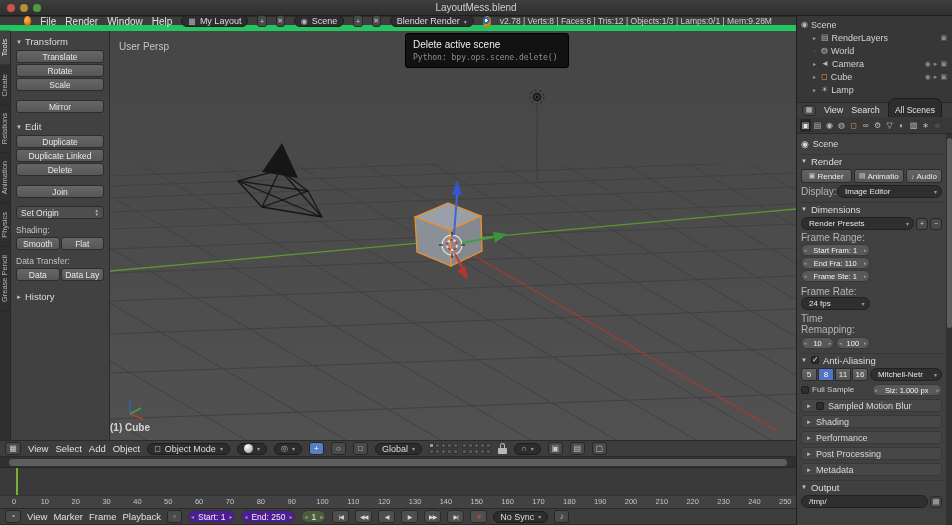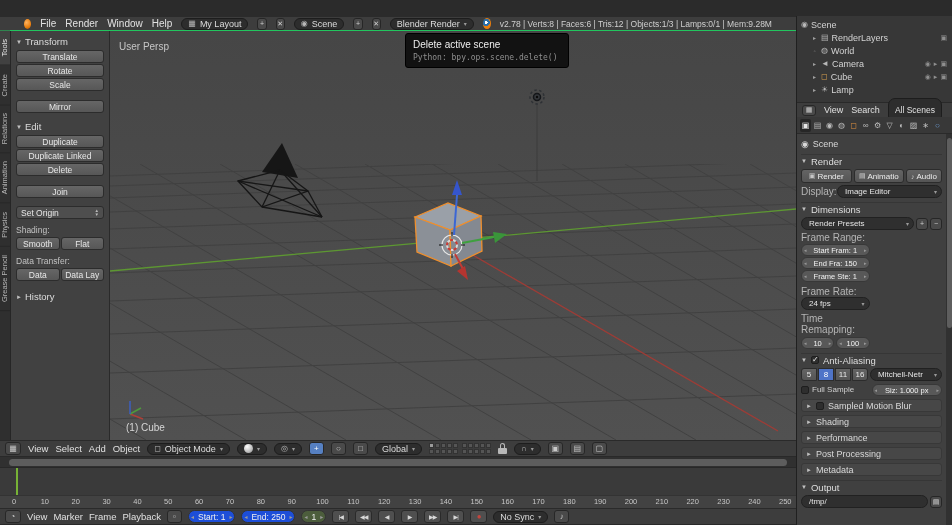--- a/index.html
+++ b/index.html
@@ -7,21 +7,21 @@
 #app{position:relative;width:952px;height:525px;font-family:"Liberation Sans",sans-serif;color:#d8d8d8;font-size:11px;overflow:hidden;background:#2b2b2b;}
 
 
 .titlebar{position:absolute;left:0;top:0;width:952px;height:16px;background:linear-gradient(#3e3e3e,#2f2f2f);border-bottom:1px solid #1d1d1d;}
 .traffic{position:absolute;left:7px;top:4px;display:flex;gap:5px;}
 .traffic span{width:8px;height:8px;border-radius:50%;display:block;}
 .t-red{background:#cf5249;}.t-yellow{background:#b98e33;}.t-green{background:#4f9a43;}
 .title-text{position:absolute;left:0;right:0;top:2px;text-align:center;font-size:10px;color:#cfcfcf;}
 
 
-.infobar{position:absolute;left:0;top:17px;width:796px;height:14px;background:#3d3d3d;border-bottom:1px solid #22c55e;display:flex;align-items:center;gap:9px;padding:0 24px;font-size:10px;}
+.infobar{position:absolute;left:0;top:17px;width:796px;height:14px;background:#3d3d3d;border-bottom:6px solid #22c55e;display:flex;align-items:center;gap:9px;padding:0 24px;font-size:10px;}
 .ib-menu{color:#e2e2e2;cursor:default;}
 .app-icon{width:10px;height:10px;border-radius:50%;background:radial-gradient(circle at 35% 35%,#ffb25e,#e87d0d 60%,#9c5407);display:inline-block;}
 .pill{background:#2d2d2d;border:1px solid #1d1d1d;border-radius:8px;height:12px;display:inline-flex;align-items:center;gap:4px;padding:0 6px;color:#dcdcdc;font-size:9px;white-space:nowrap;}
 .pill .caret{font-size:6px;color:#9a9a9a;}
 .mini-btn{width:12px;height:12px;background:#4a4a4a;border:1px solid #262626;border-radius:3px;font-size:7px;color:#cfcfcf;display:inline-flex;align-items:center;justify-content:center;}
 .pill .picon{font-size:8px;color:#b8b8b8;}
 .stats{font-size:8.5px;color:#cfcfcf;white-space:nowrap;}
 .blender-logo{width:11px;height:11px;border-radius:50%;background:radial-gradient(circle at 40% 40%,#fff 0 18%,#2c6fa8 19% 45%,#e87d0d 46%);display:inline-block;}
 
 
@@ -37,21 +37,21 @@
 .tdrop{background:#4e4e4e;border:1px solid #2c2c2c;border-radius:3px;height:13px;display:flex;align-items:center;justify-content:space-between;padding:0 4px;font-size:8.5px;color:#e8e8e8;margin-top:8px;}
 .updn{display:flex;flex-direction:column;font-size:4.5px;line-height:4px;color:#bbb;}
 .tlabel{font-size:8.5px;color:#c2c2c2;margin:6px 0 2px;}
 .btn-pair{display:flex;gap:1px;}
 .btn-pair .tbtn{flex:1;margin-bottom:0;}
 .gap8{height:8px;}
 
 
 .viewport{position:absolute;left:110px;top:31px;width:686px;height:409px;background:linear-gradient(#464646,#515151);overflow:hidden;}
 .vp-label{position:absolute;left:9px;top:10px;font-size:10px;color:#c6c6c6;}
-.vp-object{position:absolute;left:16px;bottom:7px;font-size:10px;color:#d6d6d6;}
+.vp-object{position:absolute;left:0;bottom:7px;font-size:10px;color:#d6d6d6;font-weight:bold;}
 .scene-svg{position:absolute;left:0;top:0;}
 .tooltip{position:absolute;left:295px;top:2px;width:164px;background:rgba(14,14,14,0.92);border:1px solid #000;border-radius:3px;padding:5px 7px;z-index:40;}
 .tt-title{font-size:10px;color:#ededed;}
 .tt-py{font-family:"DejaVu Sans Mono",monospace;font-size:8px;color:#8f8f8f;margin-top:3px;white-space:nowrap;}
 
 
 .hbar{position:absolute;left:0;width:796px;height:17px;background:#3d3d3d;border-top:1px solid #2a2a2a;border-bottom:1px solid #292929;display:flex;align-items:center;gap:7px;padding:0 5px;font-size:10px;}
 .vp-header{top:440px;}
 .tl-header{top:508px;gap:6px;}
 .hmenu{color:#e0e0e0;font-size:9.5px;}
@@ -68,21 +68,21 @@
 .lock .lbody{position:absolute;bottom:0;left:0;width:9px;height:6px;background:#b8b8b8;border-radius:1px;}
 
 
 .timeline{position:absolute;left:0;top:457px;width:796px;height:51px;background:#373737;}
 .h-scroll{position:absolute;left:0;top:0;width:796px;height:11px;background:#303030;border-bottom:1px solid #282828;}
 .h-thumb{position:absolute;left:9px;top:2px;width:778px;height:7px;background:#5d5d5d;border-radius:4px;}
 .tl-canvas{position:absolute;left:0;top:11px;width:796px;height:40px;background:#3a3a3a;}
 .tl-ruler{position:absolute;left:0;bottom:0;width:796px;height:13px;background:#424242;border-top:1px solid #333;}
 .tick{position:absolute;bottom:2px;font-size:7.5px;color:#c6c6c6;transform:translateX(-50%);}
 .cur-line{position:absolute;left:16px;top:0;width:2px;height:40px;background:#77b236;}
-.numfield{background:#1d4ed8;border:1px solid #333;border-radius:8px;height:13px;padding:0 9px;font-size:8.5px;color:#f0f0f0;display:inline-flex;align-items:center;position:relative;white-space:nowrap;}
+.numfield{background:#4c1d95;border:1px solid #333;border-radius:8px;height:13px;padding:0 9px;font-size:8.5px;color:#f0f0f0;display:inline-flex;align-items:center;position:relative;white-space:nowrap;}
 .numfield::before{content:"◂";position:absolute;left:2px;font-size:6px;color:#9a9a9a;}
 .numfield::after{content:"▸";position:absolute;right:2px;font-size:6px;color:#9a9a9a;}
 .curframe{background:#4c5d3c;}
 .pbtn{width:17px;height:13px;background:#4f4f4f;border:1px solid #2a2a2a;border-radius:3px;display:inline-flex;align-items:center;justify-content:center;font-size:6px;color:#d8d8d8;letter-spacing:-1px;}
 .recdot{color:#c2453d;font-size:8px;}
 
 
 .right{position:absolute;left:796px;top:16px;width:156px;height:509px;background:#3a3a3a;border-left:1px solid #202020;}
 .outliner{position:absolute;left:0;top:0;width:156px;height:101px;background:#373737;overflow:hidden;}
 .orow{height:13px;display:flex;align-items:center;font-size:9px;color:#d2d2d2;position:relative;gap:3px;}
@@ -121,20 +121,28 @@
 .sbtn:first-child{border-radius:3px 0 0 3px;}.sbtn:last-child{border-radius:0 3px 3px 0;}
 .sbtn.active{background:#4f74c8;color:#fff;}
 .cpanel{height:13px;display:flex;align-items:center;gap:4px;background:#474747;border:1px solid #383838;border-radius:3px;margin-top:3px;font-size:9px;color:#d8d8d8;padding:0 4px;}
 .grey{color:#8a8a8a;}
 </style>
 </head>
 <body>
 
 <div id="app">
 
+  <div class="titlebar">
+    <div class="traffic">
+      <span class="t-red"></span>
+      <span class="t-yellow"></span>
+      <span class="t-green"></span>
+    </div>
+    <div class="title-text">LayoutMess.blend</div>
+  </div>
 
   <div class="infobar">
     <span class="app-icon"></span>
     <span class="ib-menu">File</span>
     <span class="ib-menu">Render</span>
     <span class="ib-menu">Window</span>
     <span class="ib-menu">Help</span>
     <span class="pill">
       <span class="picon">▦</span>
       <span>My Layout</span>
@@ -535,21 +543,21 @@
           <span class="pd" style="flex:1;">
             <span>Render Presets</span>
           </span>
           <span class="mini-btn">+</span>
           <span class="mini-btn">−</span>
         </div>
         <div class="cols2">
           <div>
             <div class="plabel">Frame Range:</div>
             <div class="pf">Start Fram: 1</div>
-            <div class="pf">End Fra: 150</div>
+            <div class="pf">End Fra: 110</div>
             <div class="pf">Frame Ste: 1</div>
             <div class="plabel" style="margin-top:4px;">Frame Rate:</div>
             <div class="pd">
               <span>24 fps</span>
             </div>
             <div class="plabel" style="margin-top:3px;">Time Remapping:</div>
             <div style="display:flex;gap:2px;margin-top:1px;">
               <div class="pf" style="flex:1;">10</div>
               <div class="pf" style="flex:1;">100</div>
             </div>

